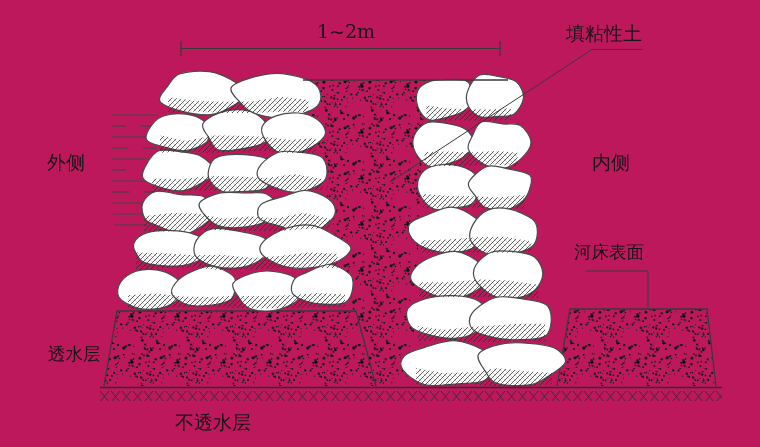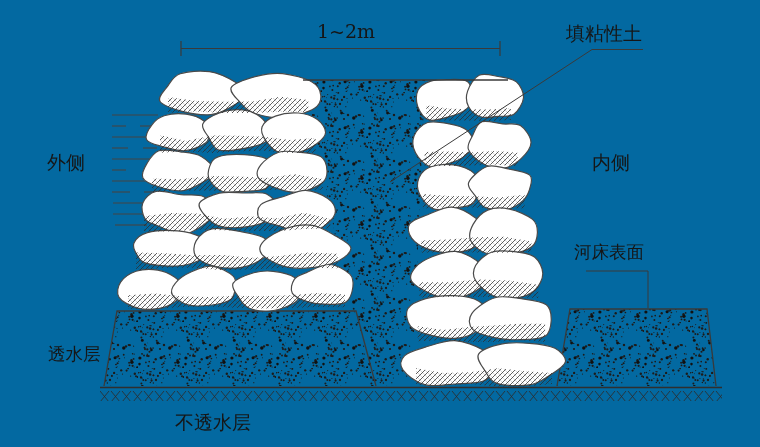--- a/index.html
+++ b/index.html
@@ -1,19 +1,19 @@
 <!DOCTYPE html>
 <html><head>
 <meta charset="utf-8">
 <style>
   html,body{margin:0;padding:0;background:#fff;}
   .stage{
     position:relative;
     width:760px;height:447px;
-    background:#0369a1;
+    background:#be185d;
     font-family:"DejaVu Serif","Liberation Serif",serif;
     overflow:hidden;
   }
   svg{display:block;}
   text{
     font-family:"DejaVu Serif","Liberation Serif",serif;
     fill:#161616;
   }
   .lbl{font-size:19px;}
   .lbl-sm{font-size:17.5px;}

